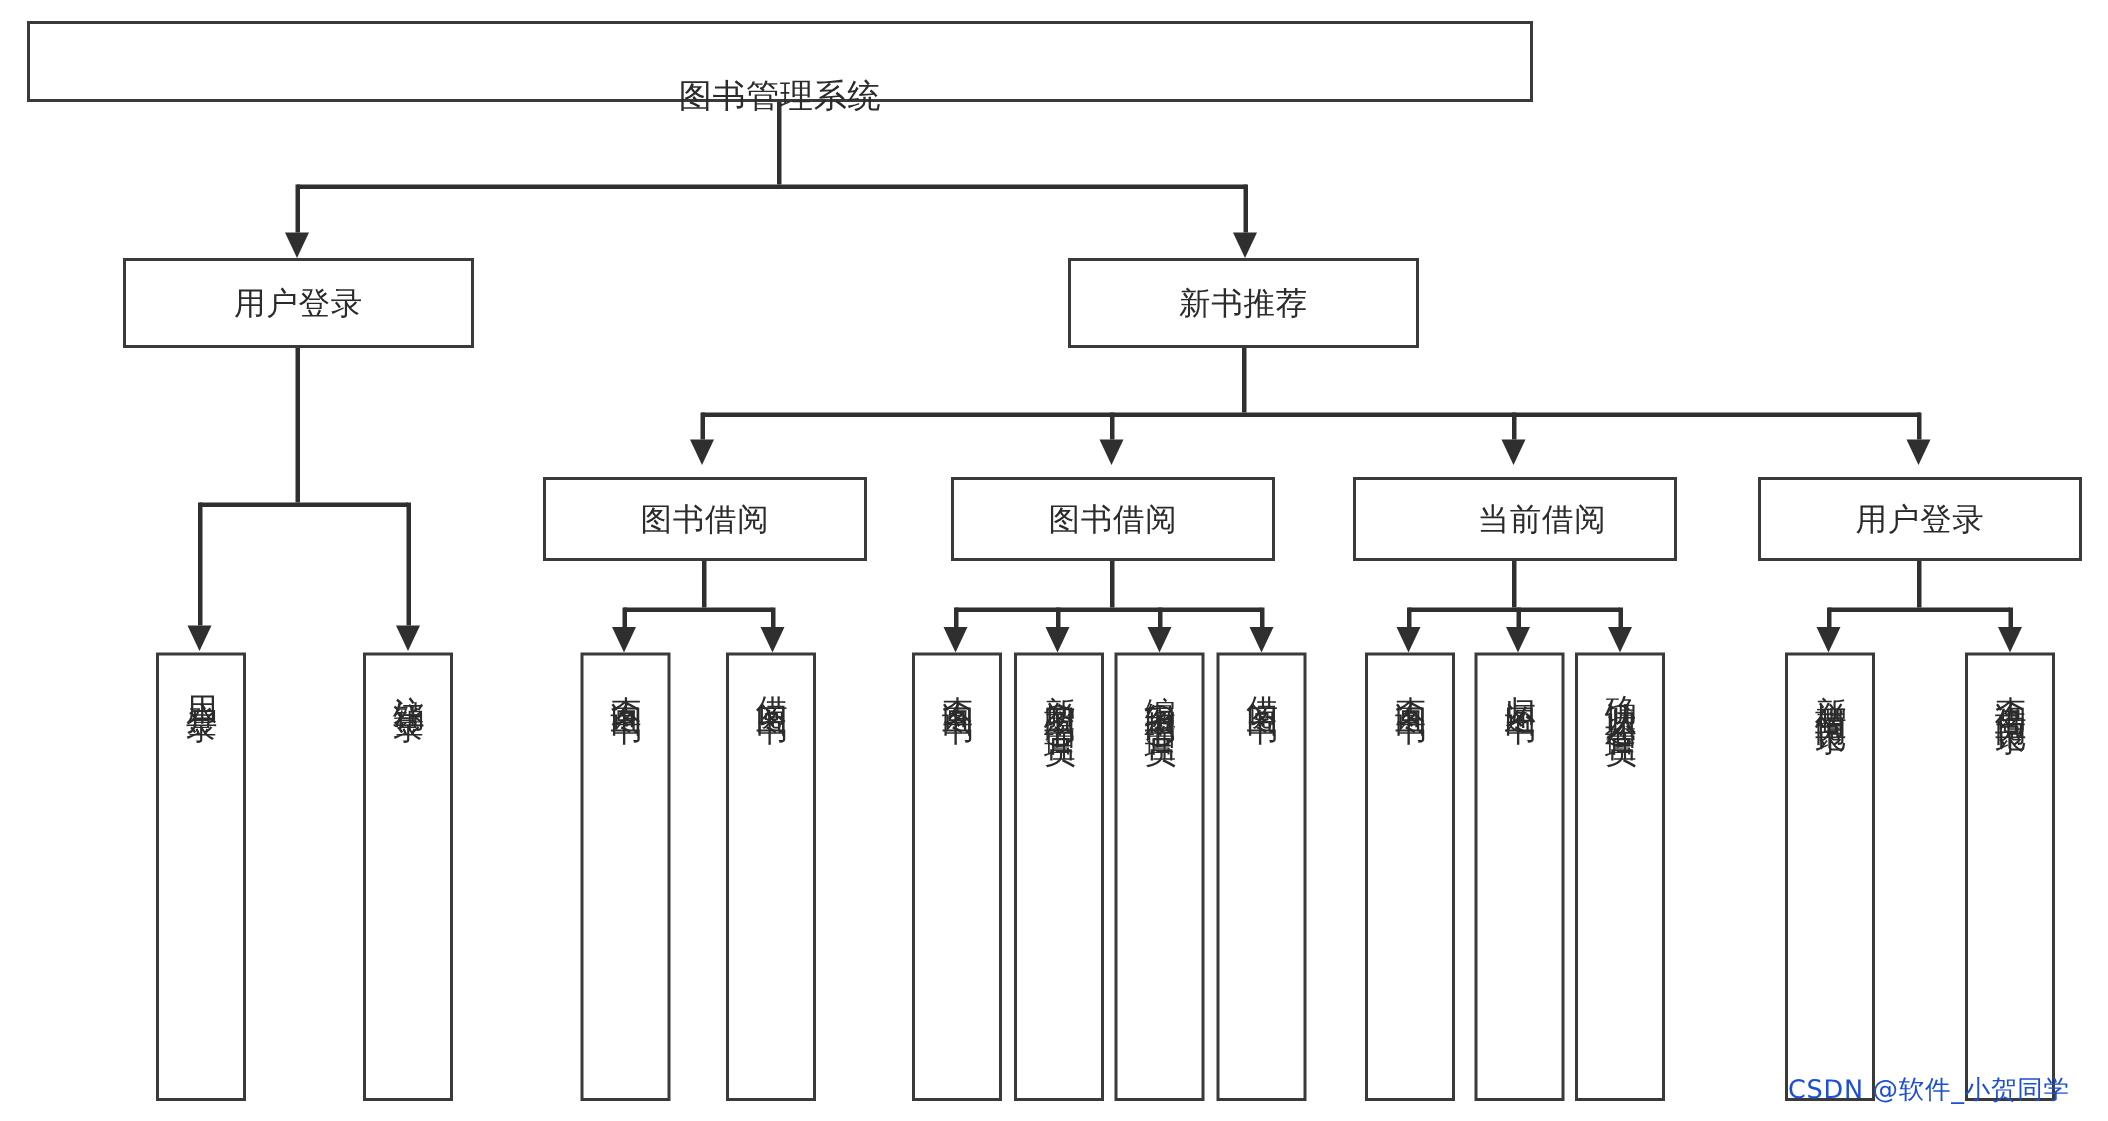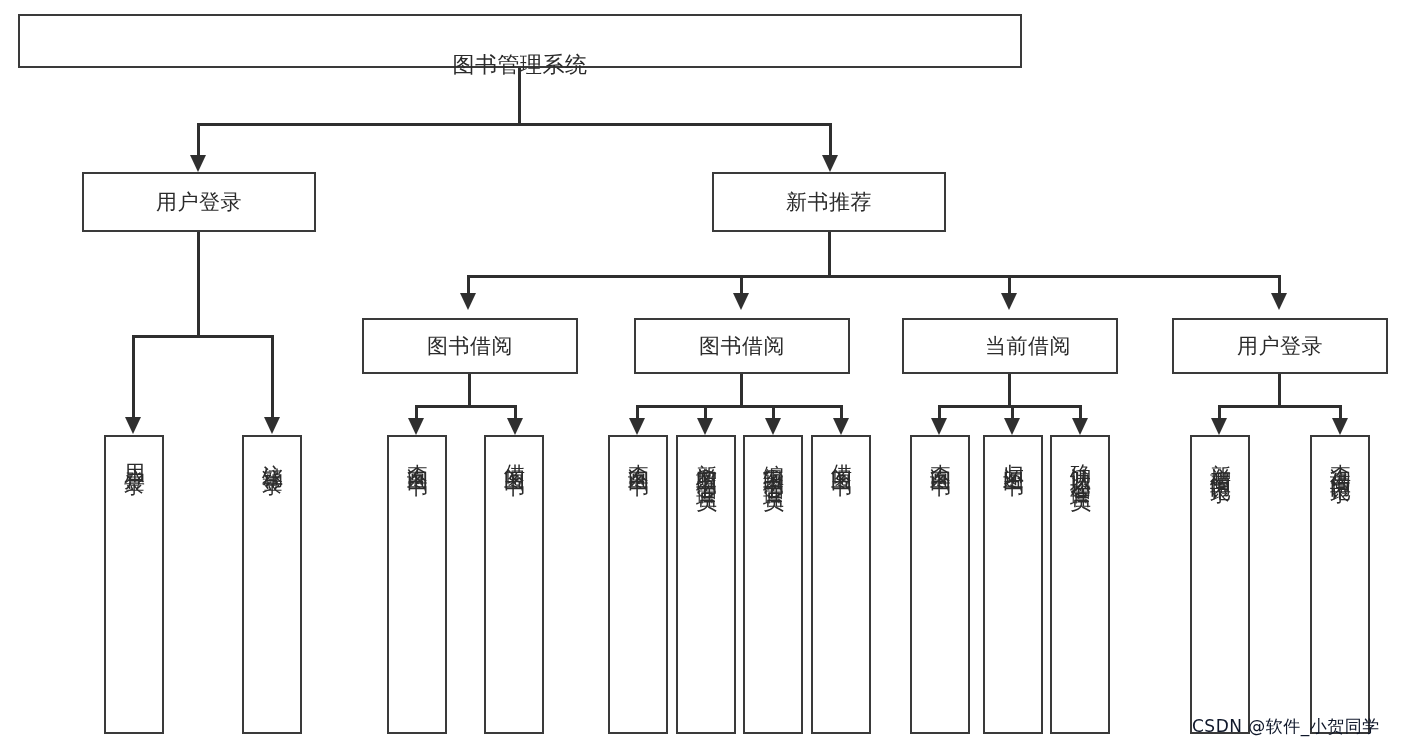--- a/index.html
+++ b/index.html
@@ -65,21 +65,21 @@
   .arrow {
     position: absolute;
     width: 0;
     height: 0;
     border-left: 8px solid transparent;
     border-right: 8px solid transparent;
     border-top: 17px solid #2f2f2f;
   }
   .watermark {
     position: absolute;
-    color: #0f172a;
+    color: #1d4ed8;
     font-size: 17px;
     white-space: nowrap;
     letter-spacing: 0.5px;
   }
 </style>
 </head>
 <body>
 
 <div id="canvas">
 

